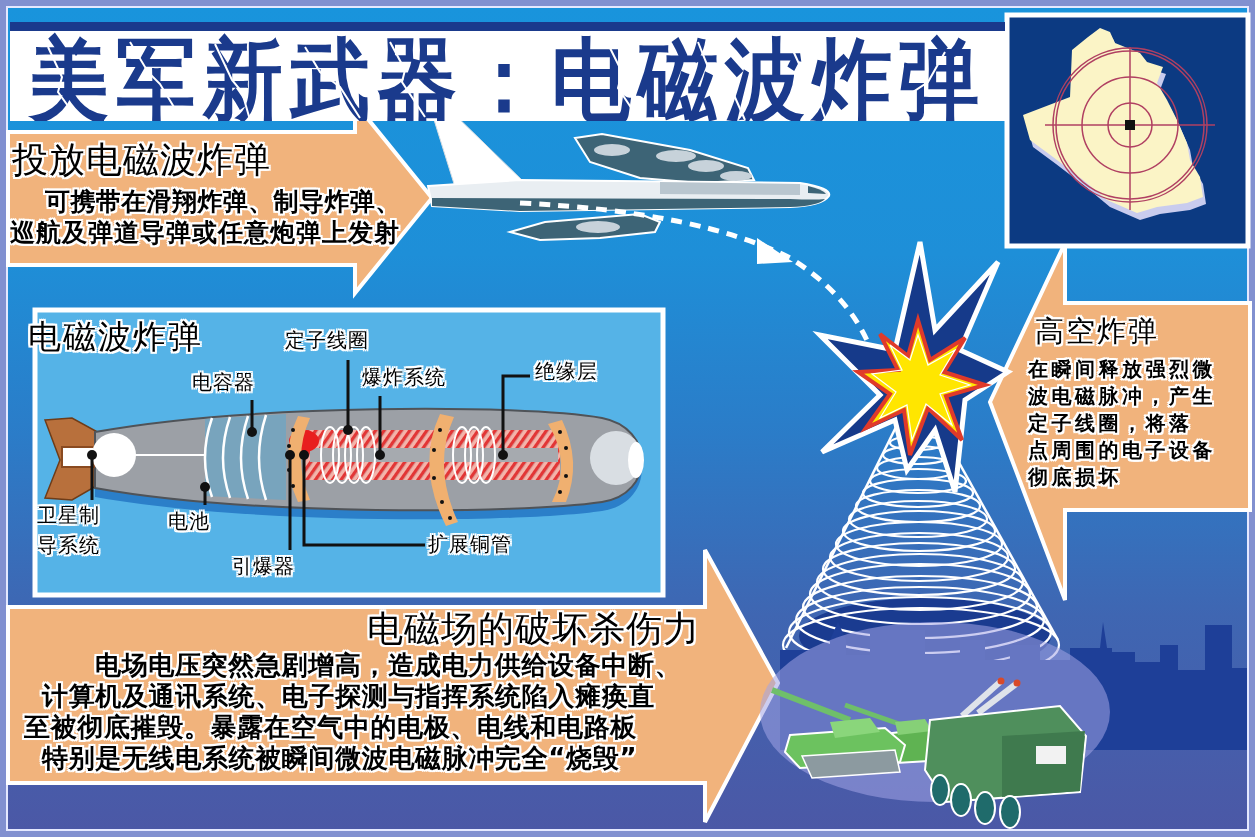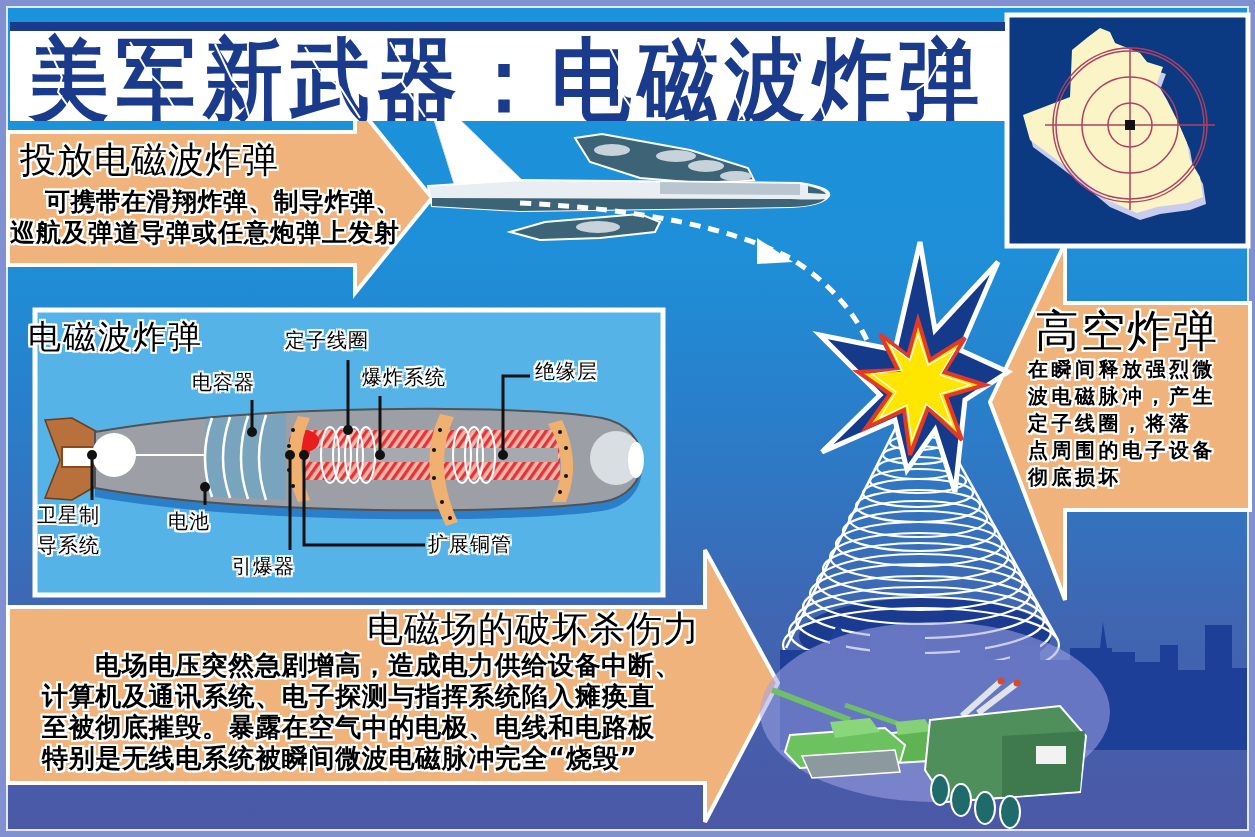--- a/index.html
+++ b/index.html
@@ -20,26 +20,26 @@
   .title-stripe{position:absolute;left:0;top:0;width:100%;height:9px;background:var(--navy);}
   .title-text{position:absolute;left:0;top:14px;width:100%;text-align:center;
     font-size:80px;line-height:80px;font-weight:900;color:var(--navy);letter-spacing:7px;
     transform:scaleY(1.12);transform-origin:top center;white-space:nowrap;}
   svg.cracks{position:absolute;left:0;top:0;width:995px;height:99px;}
   .halo{color:#000;white-space:nowrap;position:absolute;
     text-shadow:2px 0 0 #fff,-2px 0 0 #fff,0 2px 0 #fff,0 -2px 0 #fff,
       2px 2px 0 #fff,-2px -2px 0 #fff,2px -2px 0 #fff,-2px 2px 0 #fff,0 0 3px #fff;}
   .head{font-weight:normal;}
   .body-bold{font-weight:bold;}
-  .deploy-h{left:12px;top:140px;font-size:36px;letter-spacing:1px;line-height:40px;margin-left:8px;}
+  .deploy-h{left:12px;top:140px;font-size:36px;letter-spacing:1px;line-height:40px;}
   .deploy-l1{left:45px;top:187px;font-size:25px;letter-spacing:0.4px;line-height:30px;}
   .deploy-l2{left:10px;top:218px;font-size:25px;letter-spacing:1px;line-height:30px;}
   .diag-title{left:28px;top:318px;font-size:33px;letter-spacing:2px;line-height:38px;font-weight:normal;}
   .lbl{font-size:20px;line-height:30px;letter-spacing:1px;}
-  .ha-h{left:1035px;top:310px;font-size:44px;letter-spacing:2px;line-height:42px;}
+  .ha-h{left:1035px;top:310px;font-size:29px;letter-spacing:2px;line-height:42px;}
   .ha-row{left:1028px;font-size:20px;line-height:27px;letter-spacing:3.5px;}
   .dm-h{left:330px;top:608px;font-size:36px;letter-spacing:1px;line-height:42px;padding-left:37px;}
   .dm-line{font-size:26px;line-height:31px;letter-spacing:0.65px;text-align:right;}
 </style>
 </head>
 <body>
 
 <div id="canvas">
   <div class="inner"></div>
 
@@ -262,15 +262,15 @@
   <div class="halo head ha-h">高空炸弹</div>
   <div class="halo body-bold ha-row" style="top:356px">在瞬间释放强烈微</div>
   <div class="halo body-bold ha-row" style="top:383px">波电磁脉冲，产生</div>
   <div class="halo body-bold ha-row" style="top:410px">定子线圈，将落</div>
   <div class="halo body-bold ha-row" style="top:437px">点周围的电子设备</div>
   <div class="halo body-bold ha-row" style="top:464px">彻底损坏</div>
 
   <div class="halo head dm-h">电磁场的破坏杀伤力</div>
   <div class="halo body-bold dm-line" style="left:95px;top:650px">电场电压突然急剧增高，造成电力供给设备中断、</div>
   <div class="halo body-bold dm-line" style="left:42px;top:681px">计算机及通讯系统、电子探测与指挥系统陷入瘫痪直</div>
-  <div class="halo body-bold dm-line" style="left:42px;top:712px">至被彻底摧毁。暴露在空气中的电极、电线和电路板</div>
+  <div class="halo body-bold dm-line" style="left:24px;top:712px">至被彻底摧毁。暴露在空气中的电极、电线和电路板</div>
   <div class="halo body-bold dm-line" style="left:42px;top:743px">特别是无线电系统被瞬间微波电磁脉冲完全“烧毁”</div>
 </div>
 
 </body></html>

